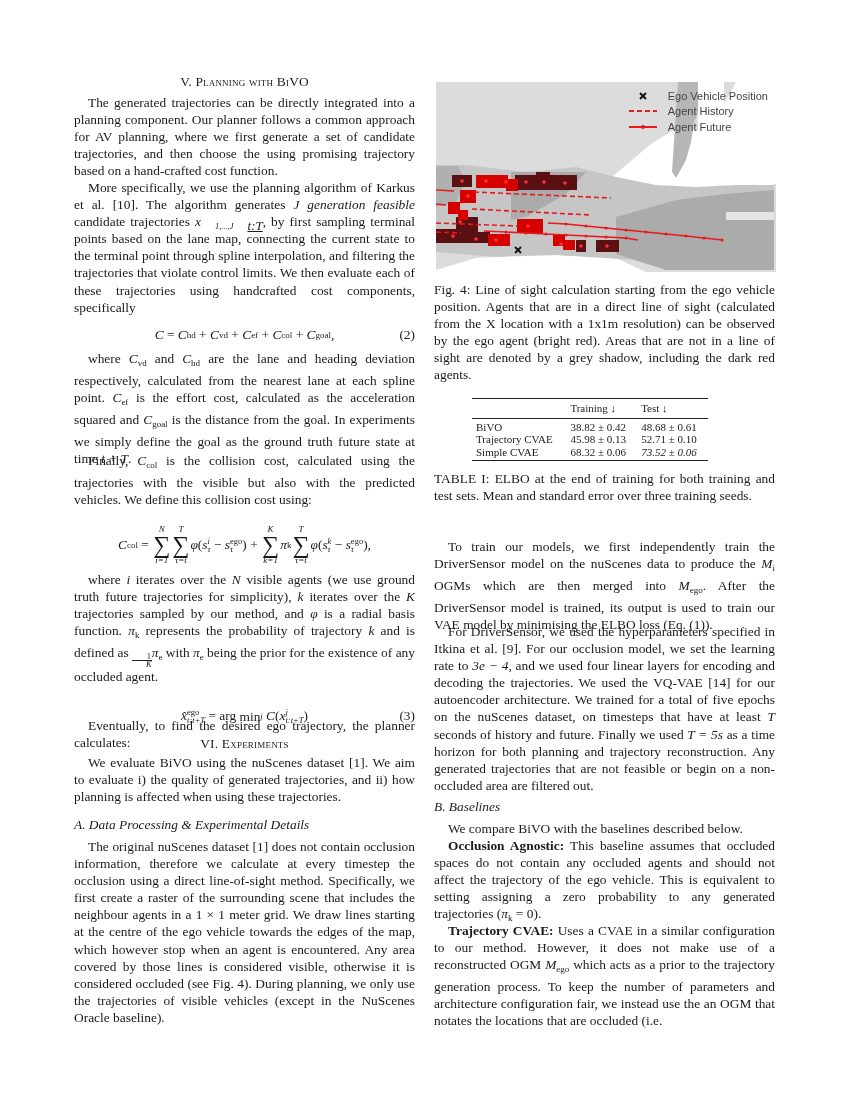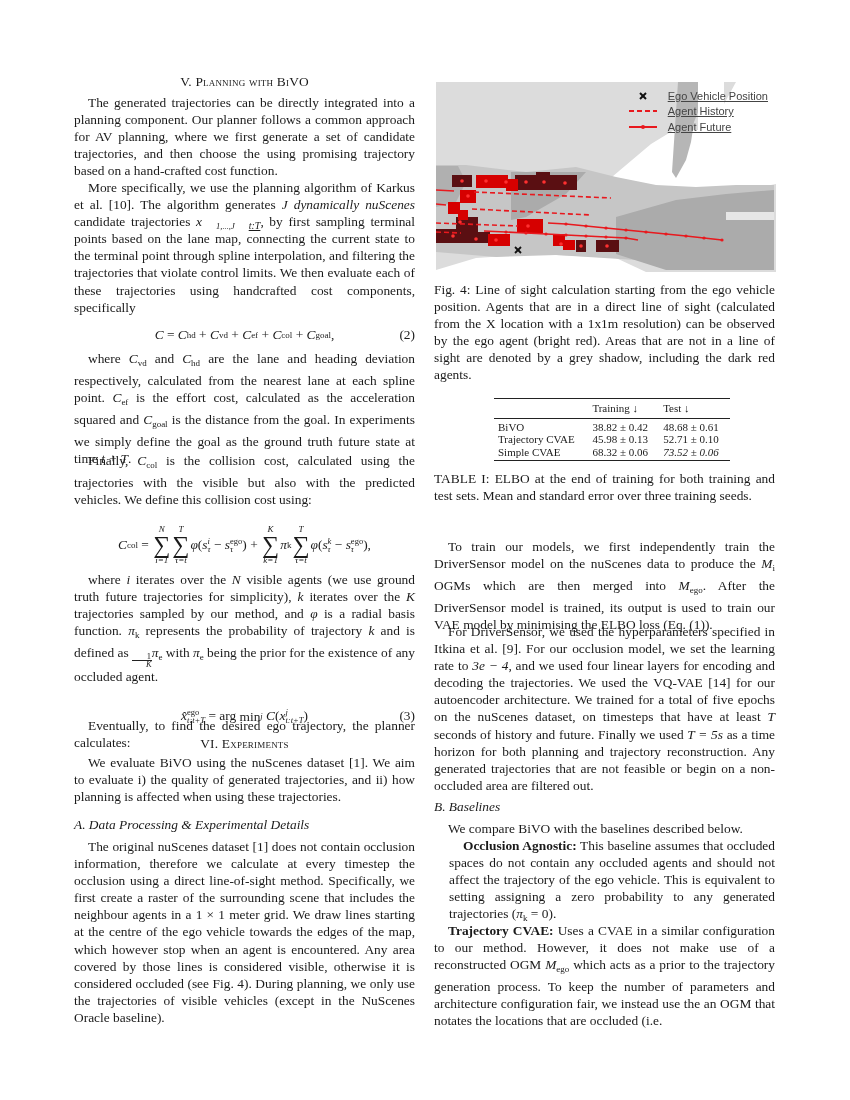--- a/index.html
+++ b/index.html
@@ -15,46 +15,46 @@
   .sc { font-variant: small-caps; }
   .subsec { font-style: italic; font-size: 13.4px; line-height: 17px; }
   .eq { display: flex; justify-content: center; align-items: center; font-size: 13.4px; position: absolute; left: 0; right: 0; }
   .eq .eqnum { position: absolute; right: 0; }
   .m { font-style: italic; }
   .sub { font-size: 9px; vertical-align: -3px; font-style: normal; }
   .bigsum { display: inline-flex; flex-direction: column; align-items: center; margin: 0 1px; line-height: 1; }
   .bigsum .lim { font-size: 9px; font-style: italic; }
   .bigsum .sig { font-size: 24px; line-height: 22px; }
   .fig { position: absolute; left: 2px; top: 82px; width: 340px; height: 190px; background: #dcdcdc; }
-  .legend { position: absolute; right: 8px; top: 6px; font-family: "Liberation Sans", "DejaVu Sans", sans-serif; font-size: 11px; color: #444; text-decoration: underline; }
+  .legend { position: absolute; right: 8px; top: 6px; font-family: "Liberation Sans", "DejaVu Sans", sans-serif; font-size: 11px; color: #444; }
   .legend .row { display: flex; align-items: center; height: 15.5px; }
   .legend .mk { width: 30px; display: flex; justify-content: center; align-items: center; margin-right: 10px; }
   .caption { font-size: 13.4px; line-height: 17.1px; text-align: justify; margin: 0; }
-  table.res { border-collapse: collapse; font-size: 11px; position: absolute; left: 60px; top: 398px; width: 236px; }
+  table.res { border-collapse: collapse; font-size: 11px; position: absolute; left: 38px; top: 398px; width: 236px; }
   table.res td, table.res th { padding: 0 4px; font-weight: normal; text-align: left; line-height: 12.5px; }
   table.res thead th { padding-top: 3px; padding-bottom: 3px; }
   .rule-top { border-top: 1.3px solid #222; }
   .rule-mid { border-top: 0.8px solid #222; }
   .rule-bot { border-bottom: 1.3px solid #222; }
   b { font-weight: bold; }
 </style>
 </head>
 <body>
 
 <div class="col col-left">
 
   <div class="abs sec-title" style="top:61px;margin-top:12px;">
     <span>V. </span><span class="sc">Planning with BiVO</span>
   </div>
 
   <p class="txt ind abs" style="top:94px;">The generated trajectories can be directly integrated into a planning component. Our planner follows a common approach for AV planning, where we first generate a set of candidate trajectories, and then choose the using promising trajectory based on a hand-crafted cost function.</p>
 
-  <p class="txt ind abs" style="top:179px;"><span>More specifically, we use the planning algorithm of Karkus et al. [10]. The algorithm generates </span><span class="m">J</span><span class="m"> dynamically nuScenes</span><span> candidate trajectories </span><span class="m">x</span><span style="display:inline-flex;flex-direction:row;vertical-align:-3px;line-height:8px;">
+  <p class="txt ind abs" style="top:179px;"><span>More specifically, we use the planning algorithm of Karkus et al. [10]. The algorithm generates </span><span class="m">J</span><span class="m"> generation feasible</span><span> candidate trajectories </span><span class="m">x</span><span style="display:inline-flex;flex-direction:row;vertical-align:-3px;line-height:8px;">
         <span class="m" style="font-size:8.5px;">1,...,J</span>
-        <span class="m" style="font-size:10px;text-decoration:underline;">t:T</span>
+        <span class="m" style="font-size:13px;text-decoration:underline;">t:T</span>
       </span><span>, by first sampling ter­mi­nal points based on the lane map, connecting the current state to the terminal point through spline interpolation, and filtering the trajectories that violate control limits. We then evaluate each of these trajectories using handcrafted cost components, specifically</span></p>
 
   <div class="eq" style="top:326px;height:18px;">
     <span class="m">C</span>&nbsp;=&nbsp;<span class="m">C</span><span class="sub">hd</span>&nbsp;+&nbsp;<span class="m">C</span><span class="sub">vd</span>&nbsp;+&nbsp;<span class="m">C</span><span class="sub">ef</span>&nbsp;+&nbsp;<span class="m">C</span><span class="sub">col</span>&nbsp;+&nbsp;<span class="m">C</span><span class="sub">goal</span>,
     <span class="eqnum">(2)</span>
   </div>
 
   <p class="txt ind abs" style="top:350px;"><span>where </span><span class="m">C</span><span class="sub">vd</span><span> and </span><span class="m">C</span><span class="sub">hd</span><span> are the lane and heading deviation respectively, calculated from the nearest lane at each spline point. </span><span class="m">C</span><span class="sub">ef</span><span> is the effort cost, calculated as the acceleration squared and </span><span class="m">C</span><span class="sub">goal</span><span> is the distance from the goal. In experi­ments we simply define the goal as the ground truth future state at time </span><span class="m">t + T</span><span>.</span></p>
 
   <p class="txt ind abs" style="top:452px;"><span>Finally, </span><span class="m">C</span><span class="sub">col</span><span> is the collision cost, calculated using the trajectories with the visible but also with the predicted vehicles. We define this collision cost using:</span></p>
@@ -294,16 +294,16 @@
   <p class="caption abs" style="top:470px;">TABLE I: ELBO at the end of training for both training and test sets. Mean and standard error over three training seeds.</p>
 
   <p class="txt ind abs" style="top:538px;"><span>To train our models, we first independently train the DriverSensor model on the nuScenes data to produce the </span><span class="m">M</span><span class="sub m">i</span><span> OGMs which are then merged into </span><span class="m">M</span><span class="sub">ego</span><span>. After the DriverSensor model is trained, its output is used to train our VAE model by minimising the ELBO loss (Eq. (1)).</span></p>
 
   <p class="txt ind abs" style="top:623px;"><span>For DriverSensor, we used the hyperparameters specified in Itkina et al. [9]. For our occlusion model, we set the learning rate to </span><span class="m">3e − 4</span><span>, and we used four linear layers for encoding and decoding the trajectories. We used the VQ-VAE [14] for our autoencoder architecture. We trained for a total of five epochs on the nuScenes dataset, on timesteps that have at least </span><span class="m">T</span><span> seconds of history and future. Finally we used </span><span class="m">T = 5s</span><span> as a time horizon for both planning and trajectory reconstruction. Any generated trajectories that are not feasible or begin on a non-occluded area are filtered out.</span></p>
 
   <div class="abs subsec" style="top:798px;">B. Baselines</div>
 
   <p class="txt ind abs" style="top:820px;">We compare BiVO with the baselines described below.</p>
 
-  <p class="txt ind abs" style="top:837px;margin-left:15px;"><b>Occlusion Agnostic:</b><span> This baseline assumes that occluded spaces do not contain any occluded agents and should not affect the trajectory of the ego vehicle. This is equivalent to setting assigning a zero probability to any generated trajectories (</span><span class="m">π</span><span class="sub m">k</span><span> = 0</span><span>).</span></p>
+  <p class="txt ind abs" style="top:837px;"><b>Occlusion Agnostic:</b><span> This baseline assumes that occluded spaces do not contain any occluded agents and should not affect the trajectory of the ego vehicle. This is equivalent to setting assigning a zero probability to any generated trajectories (</span><span class="m">π</span><span class="sub m">k</span><span> = 0</span><span>).</span></p>
 
   <p class="txt ind abs" style="top:922px;"><b>Trajectory CVAE:</b><span> Uses a CVAE in a similar config­uration to our method. However, it does not make use of a reconstructed OGM </span><span class="m">M</span><span class="sub">ego</span><span> which acts as a prior to the trajectory generation process. To keep the number of parameters and architecture configuration fair, we instead use the an OGM that notates the locations that are occluded (i.e.</span></p>
 </div>
 
 </body></html>

